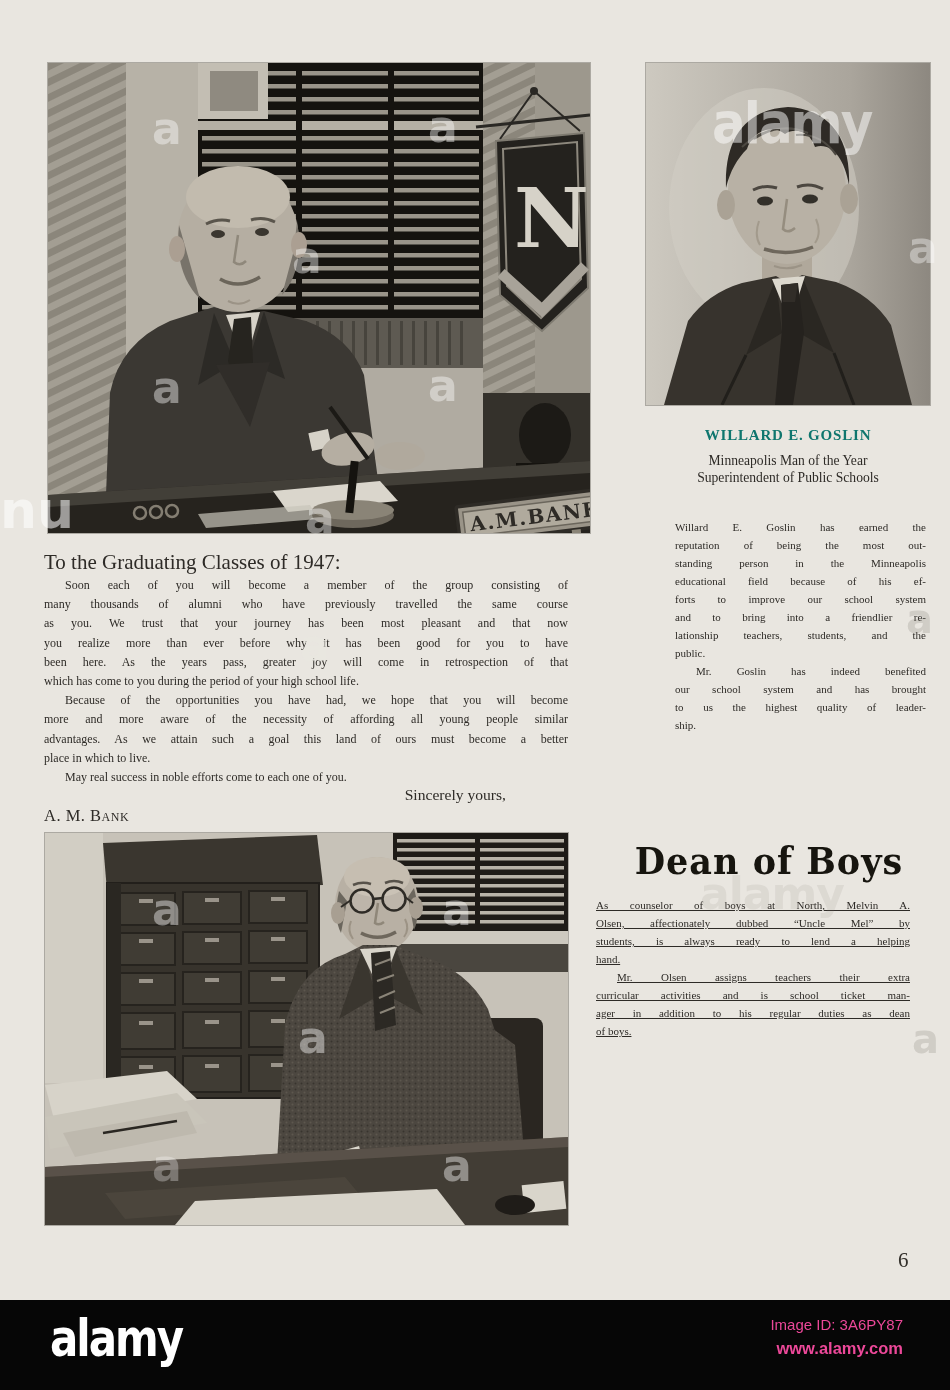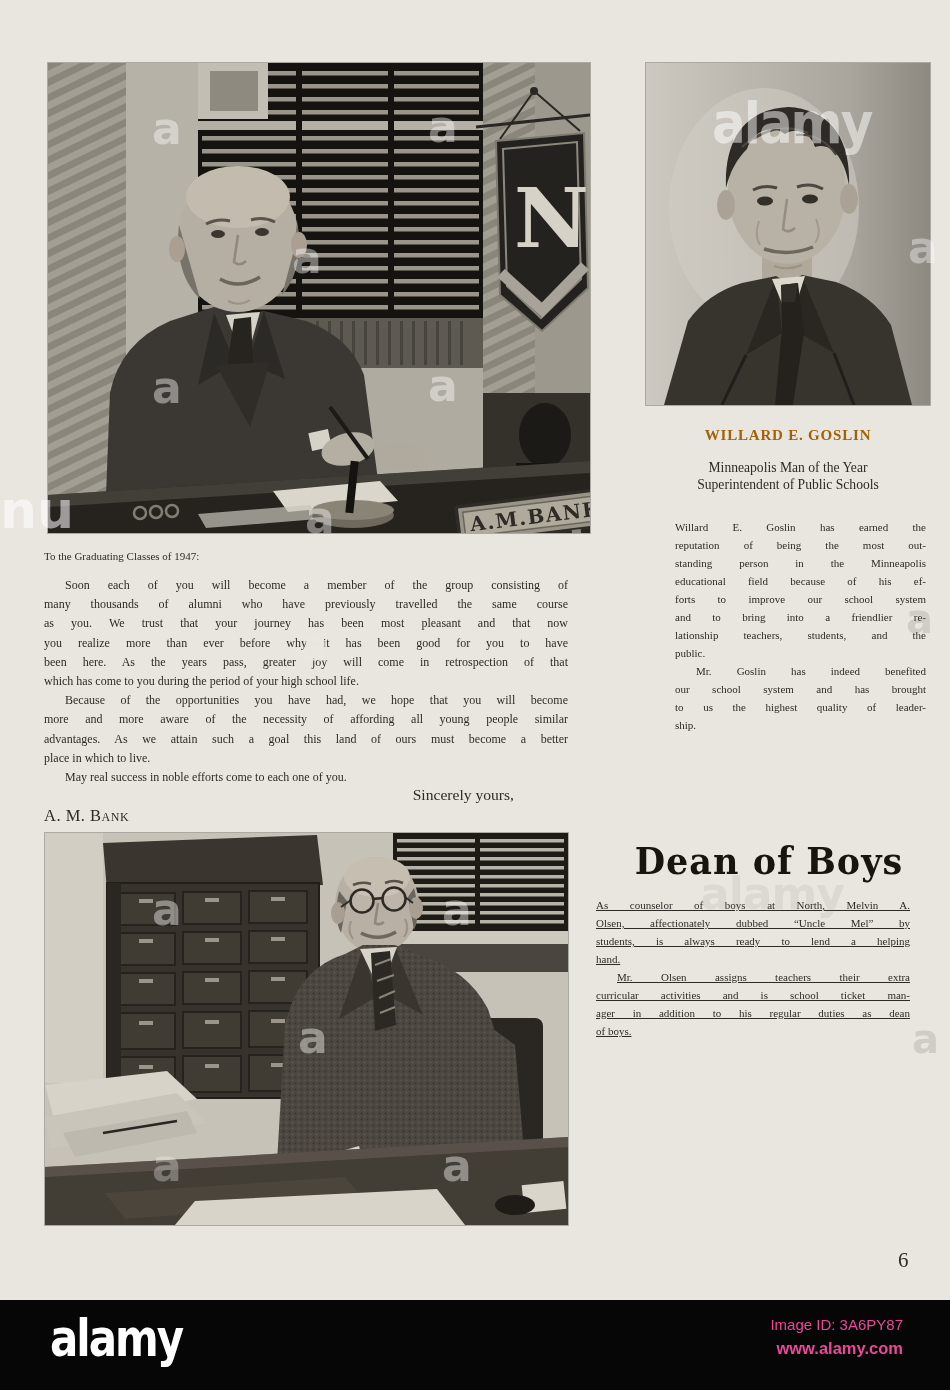--- a/index.html
+++ b/index.html
@@ -5,30 +5,30 @@
   html,body{margin:0;padding:0;background:#555;}
   #page{
     position:relative;width:950px;height:1390px;margin:0 auto;
     background:#e9e6e0;overflow:hidden;
     font-family:"Liberation Serif", serif;color:#2e2b27;
   }
   .abs{position:absolute;}
   .photo{position:absolute;box-shadow:0 0 0 1px rgba(60,55,45,.35);}
   .photo svg{display:block;}
   
-  .salutation{font-size:11px;}
+  .salutation{font-size:21px;}
   .jline{text-align:justify;text-align-last:justify;white-space:normal;}
   .jline.last{text-align-last:left;}
   .jline.indent{text-indent:21px;}
   .letter-lines .jline{font-size:12px;line-height:19.2px;}
   .col-lines .jline{font-size:11px;line-height:18px;}
   .closing{font-size:15.6px;text-align:right;}
   .signature{font-size:16.5px;text-align:left;font-variant-caps:small-caps;letter-spacing:.5px;}
   
-  .cap-name{font-weight:bold;font-size:15px;letter-spacing:.8px;text-align:center;color:#a16207;}
+  .cap-name{font-weight:bold;font-size:15px;letter-spacing:.8px;text-align:center;color:#0f766e;}
   .cap-line{font-size:13.6px;text-align:center;line-height:17px;color:#2e2b27;}
   
   .dean-heading{
     font-family:"DejaVu Serif", serif;font-weight:bold;
     font-size:35px;letter-spacing:1px;text-align:center;color:#17150f;
     transform:scaleY(1.04);transform-origin:top center;
   }
   .page-number{font-size:21px;color:#33302b;}
   
   .footer-bar{position:absolute;left:0;top:1300px;width:950px;height:90px;background:#060606;}
@@ -220,42 +220,42 @@
         <path d="M100,292 L76,342 M188,290 L208,342" stroke="#211f1b" stroke-width="3" fill="none"></path>
         <polygon points="126,216 159,213 144,260" fill="#dcd8ce"></polygon>
         <polygon points="135,222 152,220 158,270 147,342 129,342 136,266" fill="#25221e"></polygon>
         <polygon points="135,222 152,220 149,239 137,239" fill="#312d28"></polygon>
       </g>
     </svg>
   </div>
 
   <div class="abs" style="left:646px;top:427px;width:284px;">
     <div class="cap-name">WILLARD E. GOSLIN</div>
-    <div class="cap-line" style="margin-top:15px;">Minneapolis Man of the Year</div>
+    <div class="cap-line" style="margin-top:8px;">Minneapolis Man of the Year</div>
     <div class="cap-line">Superintendent of Public Schools</div>
   </div>
 
   <div class="abs salutation" style="left:44px;top:550px;width:524px;">To the Graduating Classes of 1947:</div>
 
   <div class="abs letter-lines" style="left:44px;top:576px;width:524px;">
 
   <div class="jline indent">Soon each of you will become a member of the group consisting of</div>
       <div class="jline">many thousands of alumni who have previously travelled the same course</div>
       <div class="jline">as you. We trust that your journey has been most pleasant and that now</div>
       <div class="jline">you realize more than ever before why it has been good for you to have</div>
       <div class="jline">been here. As the years pass, greater joy will come in retrospection of that</div>
       <div class="jline last">which has come to you during the period of your high school life.</div>
       <div class="jline indent">Because of the opportunities you have had, we hope that you will become</div>
       <div class="jline">more and more aware of the necessity of affording all young people similar</div>
       <div class="jline">advantages. As we attain such a goal this land of ours must become a better</div>
       <div class="jline last">place in which to live.</div>
       <div class="jline indent last">May real success in noble efforts come to each one of you.</div>
     </div>
 
-  <div class="abs closing" style="left:44px;top:786px;width:470px;">Sincerely yours,</div>
+  <div class="abs closing" style="left:36px;top:786px;width:470px;">Sincerely yours,</div>
   <div class="abs signature" style="left:44px;top:806px;width:506px;">A. M. Bank</div>
 
   <div class="abs col-lines" style="left:675px;top:518px;width:251px;">
 
   <div class="jline">Willard E. Goslin has earned the</div>
       <div class="jline">reputation of being the most out-</div>
       <div class="jline">standing person in the Minneapolis</div>
       <div class="jline">educational field because of his ef-</div>
       <div class="jline">forts to improve our school system</div>
       <div class="jline">and to bring into a friendlier re-</div>

